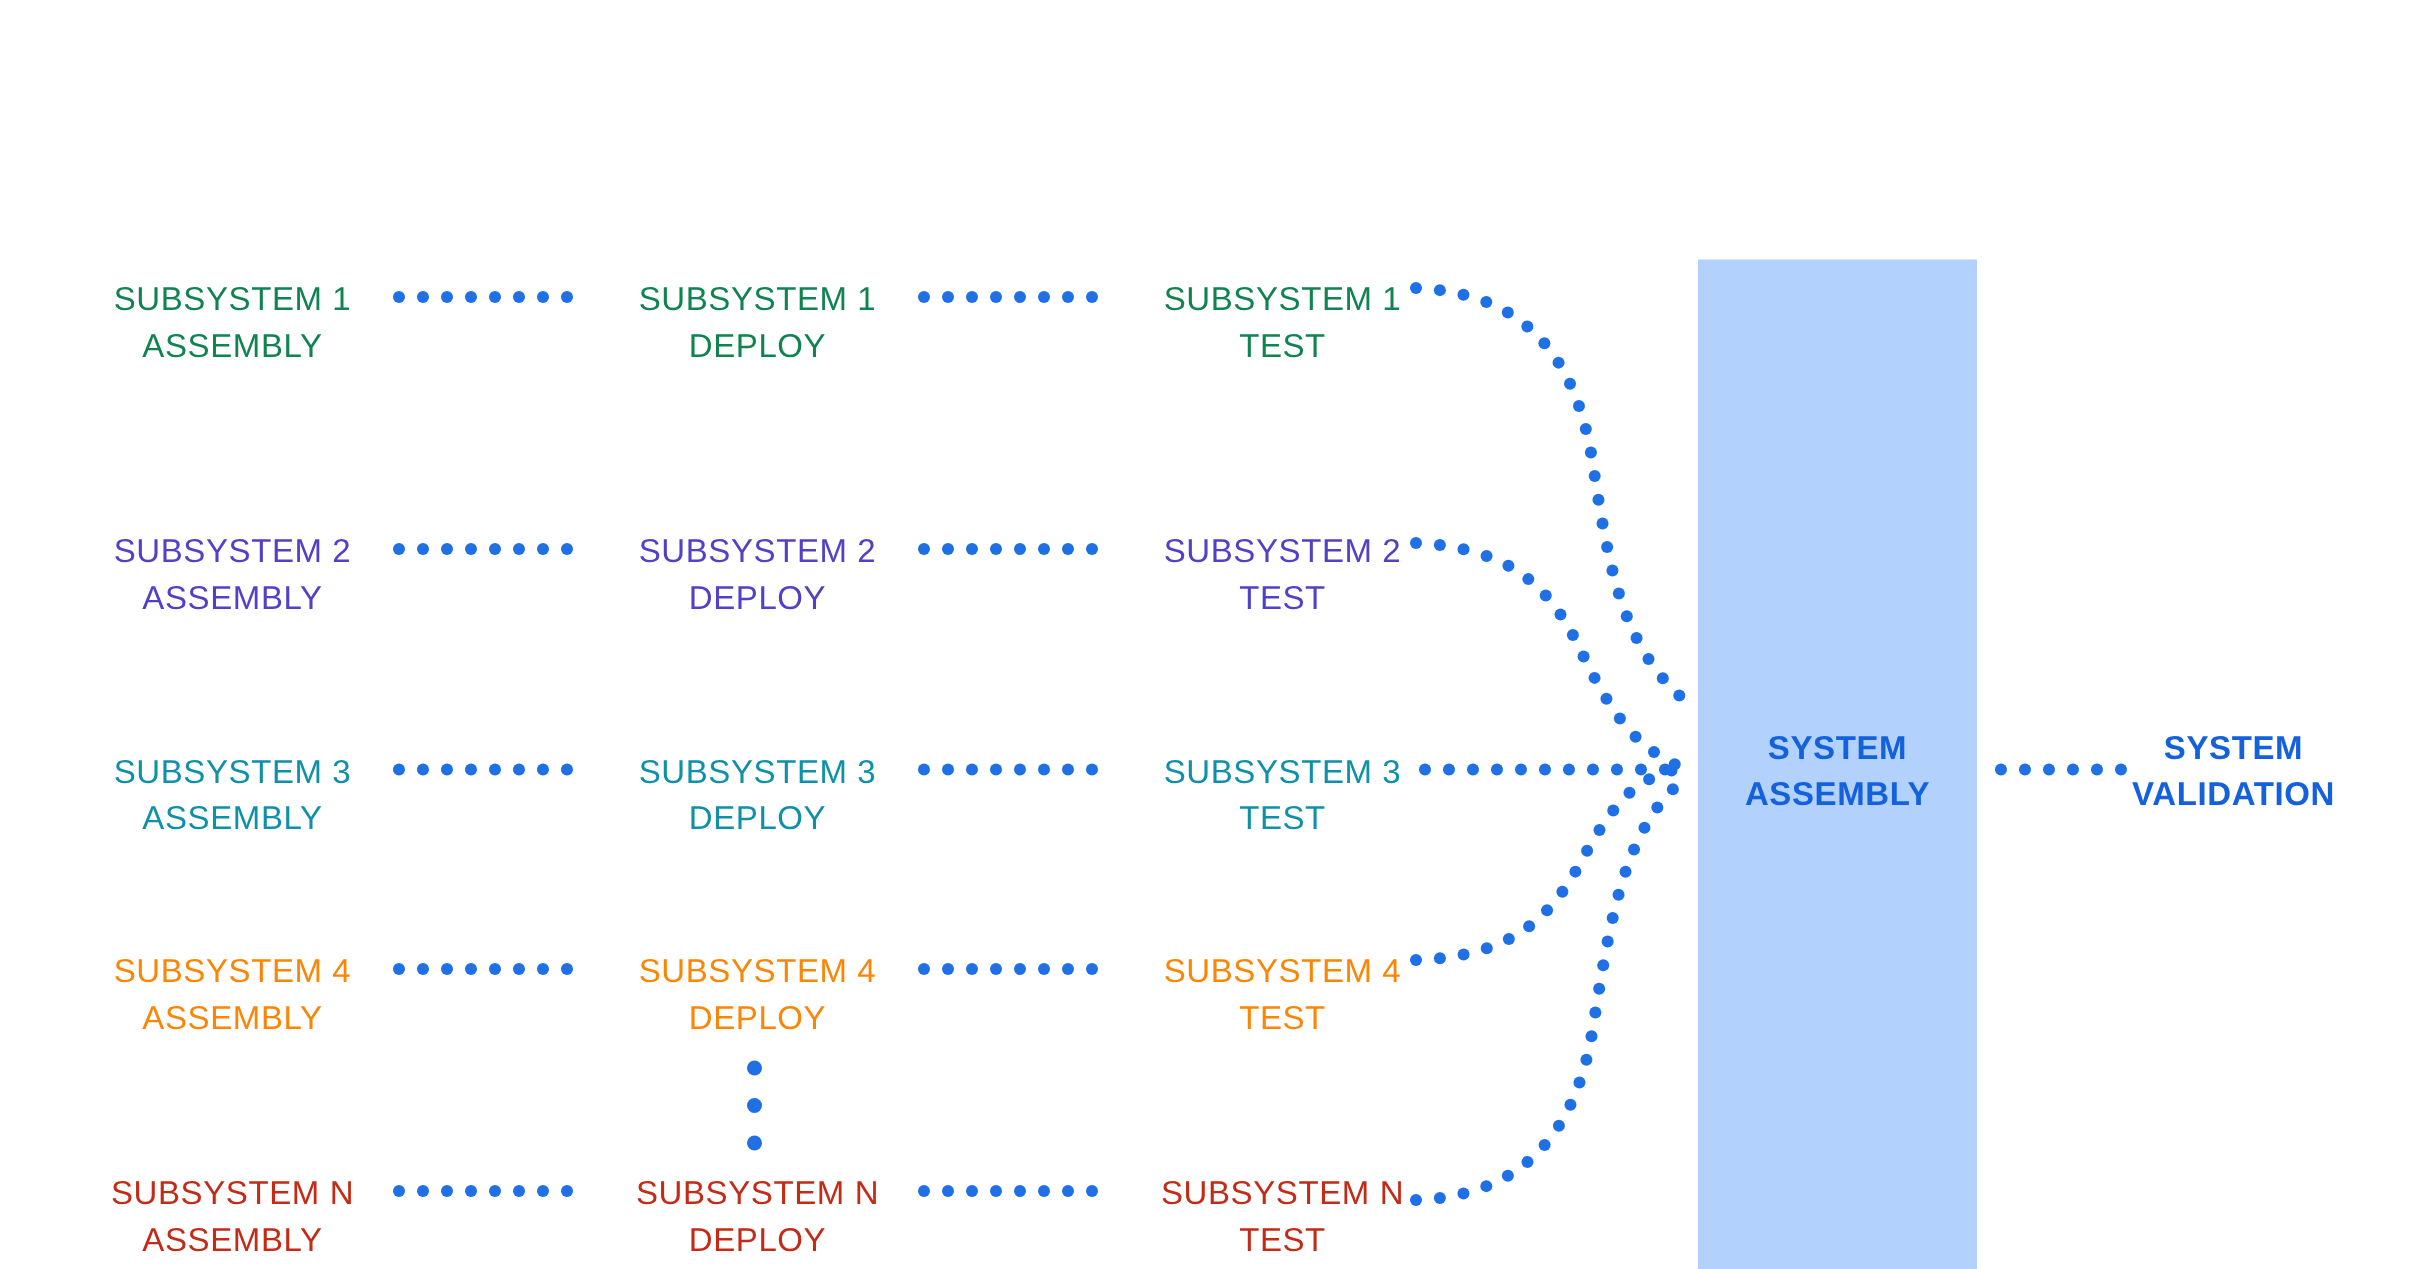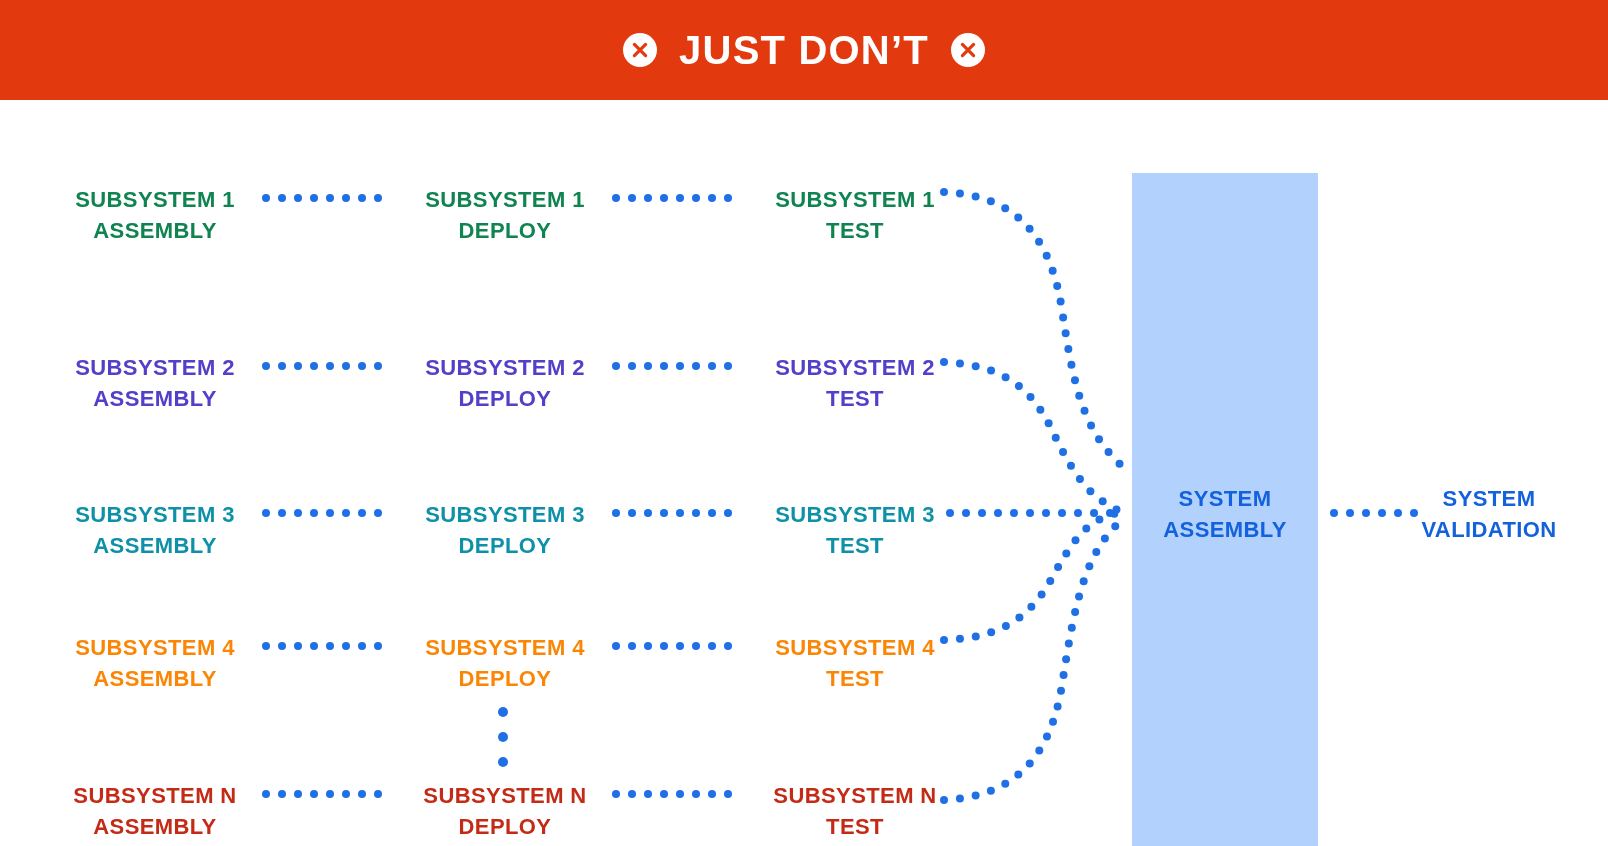--- a/index.html
+++ b/index.html
@@ -60,21 +60,21 @@
     left: 0;
     top: 0;
     width: 1608px;
     height: 746px;
     pointer-events: none;
   }
 
   .node {
     position: absolute;
     font-size: 22px;
-    font-weight: bold;
+    font-weight: normal;
     line-height: 1.42;
     letter-spacing: 0.4px;
     text-align: center;
     white-space: pre-line;
     transform: translate(-50%, -50%);
   }
 
   
 
   #system-assembly-box {
@@ -110,35 +110,20 @@
     text-align: center;
     white-space: pre-line;
     color: #1461dd;
   }
 </style>
 </head>
 <body>
 
 <div id="page">
 
-  <div id="banner" style="background: rgb(227, 57, 15);">
-    <span class="x-circle">
-      <svg viewBox="0 0 34 34" width="34" height="34" aria-hidden="true">
-        <circle cx="17" cy="17" r="17" fill="#ffffff"></circle>
-        <path d="M11.4 11.4 L22.6 22.6 M22.6 11.4 L11.4 22.6" stroke="#e3390f" stroke-width="3.2" stroke-linecap="round"></path>
-      </svg>
-    </span>
-    <span id="banner-title" style="color: rgb(255, 255, 255);">JUST DON’T</span>
-    <span class="x-circle">
-      <svg viewBox="0 0 34 34" width="34" height="34" aria-hidden="true">
-        <circle cx="17" cy="17" r="17" fill="#ffffff"></circle>
-        <path d="M11.4 11.4 L22.6 22.6 M22.6 11.4 L11.4 22.6" stroke="#e3390f" stroke-width="3.2" stroke-linecap="round"></path>
-      </svg>
-    </span>
-  </div>
 
   <div id="diagram">
 
     <svg id="dots-layer" viewBox="0 0 1608 746">
         <g>
           <circle cx="266" cy="98" r="4" fill="#1f6fe5"></circle>
           <circle cx="282" cy="98" r="4" fill="#1f6fe5"></circle>
           <circle cx="298" cy="98" r="4" fill="#1f6fe5"></circle>
           <circle cx="314" cy="98" r="4" fill="#1f6fe5"></circle>
           <circle cx="330" cy="98" r="4" fill="#1f6fe5"></circle>

